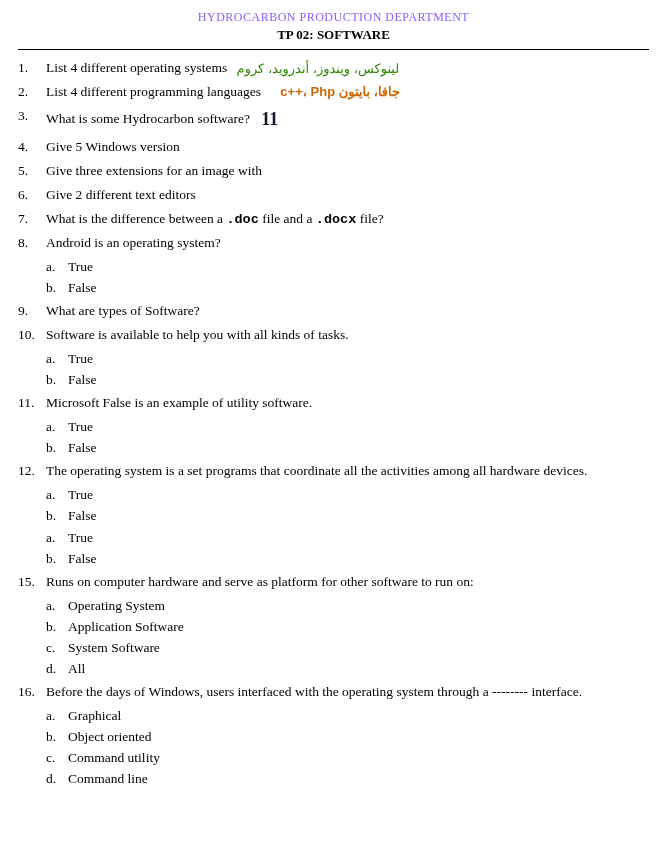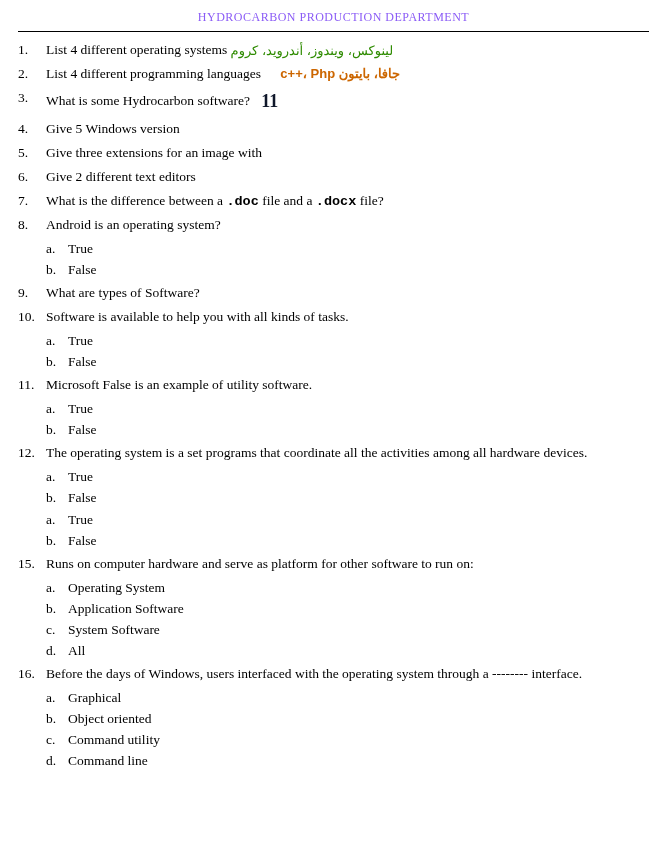--- a/index.html
+++ b/index.html
@@ -61,20 +61,21 @@
     .q-text .doc-bold {
       font-weight: bold;
       font-family: 'Courier New', monospace;
     }
     .annotation-urdu {
       color: #2e8b00;
       font-size: 13px;
       font-family: Arial, sans-serif;
       direction: rtl;
       display: inline-block;
+      margin-left: 6px;
       vertical-align: middle;
     }
     .annotation-cpp {
       color: #cc6600;
       font-size: 13px;
       font-weight: bold;
       font-family: Arial, sans-serif;
       margin-left: 16px;
     }
     .annotation-num {
@@ -101,20 +102,24 @@
     }
     .sub-text {
       font-size: 13.5px;
     }
   </style>
 </head>
 <body>
 
 <div class="header">
   <div class="dept">HYDROCARBON PRODUCTION DEPARTMENT</div>
+  <div class="topic">
+    <span>TP 02:</span>
+    <span>SOFTWARE</span>
+  </div>
 </div>
 
 <hr>
 
 <ol class="questions-list">
 
   <li class="q-item">
     <span class="q-num">1.</span>
     <span class="q-text">
       List 4 different operating systems

